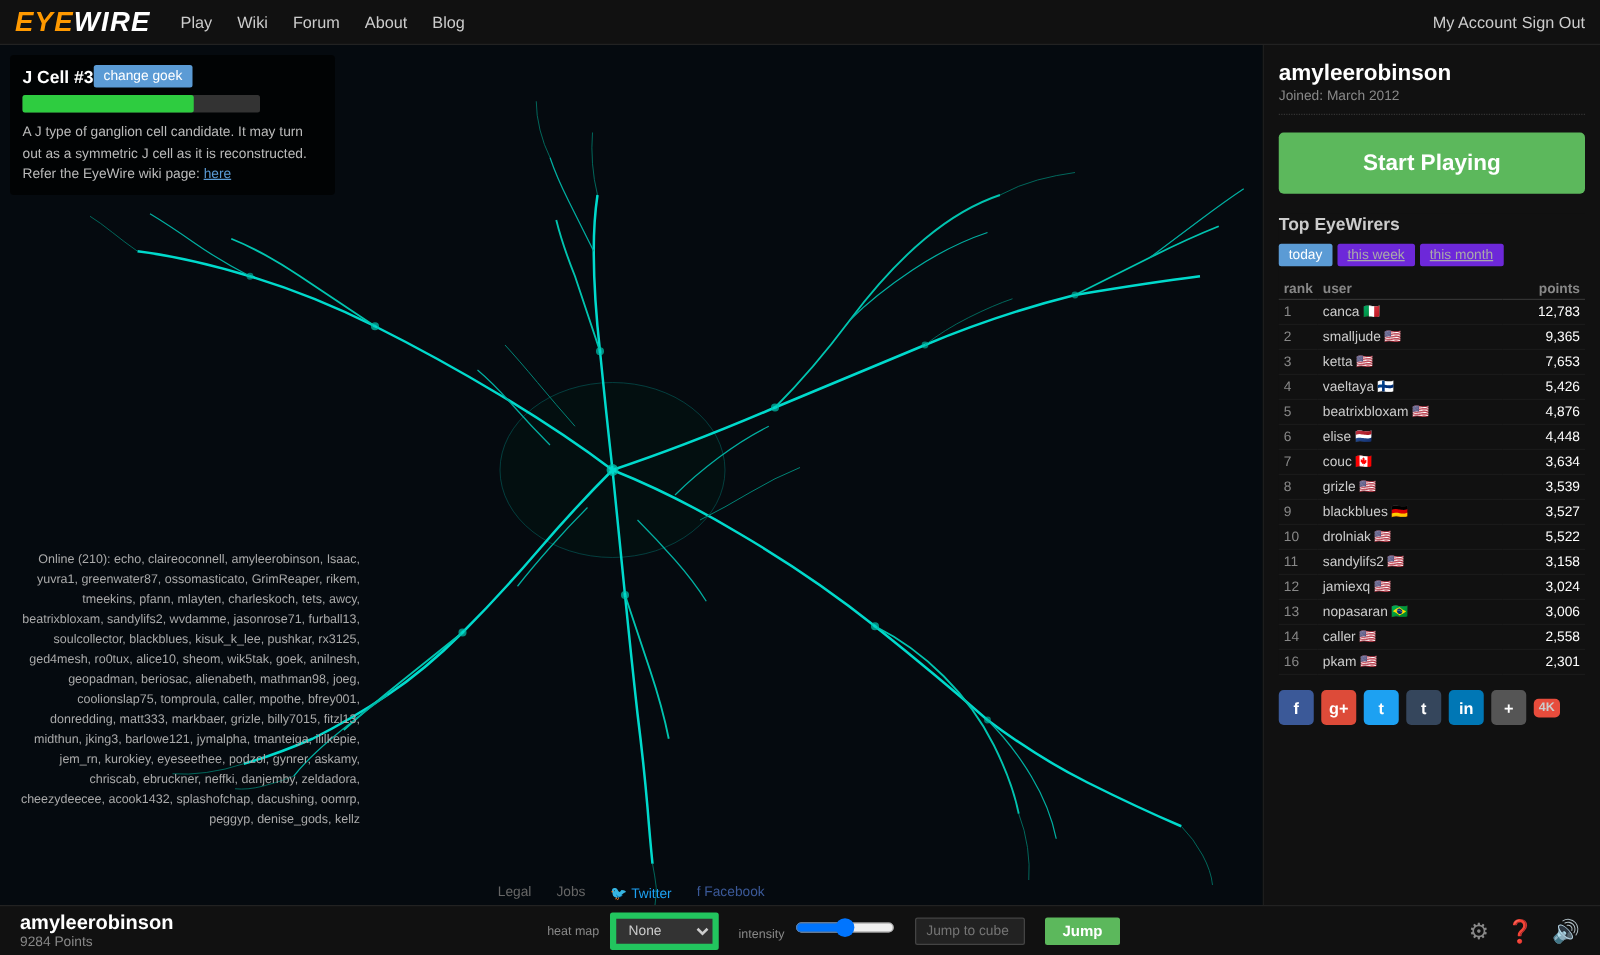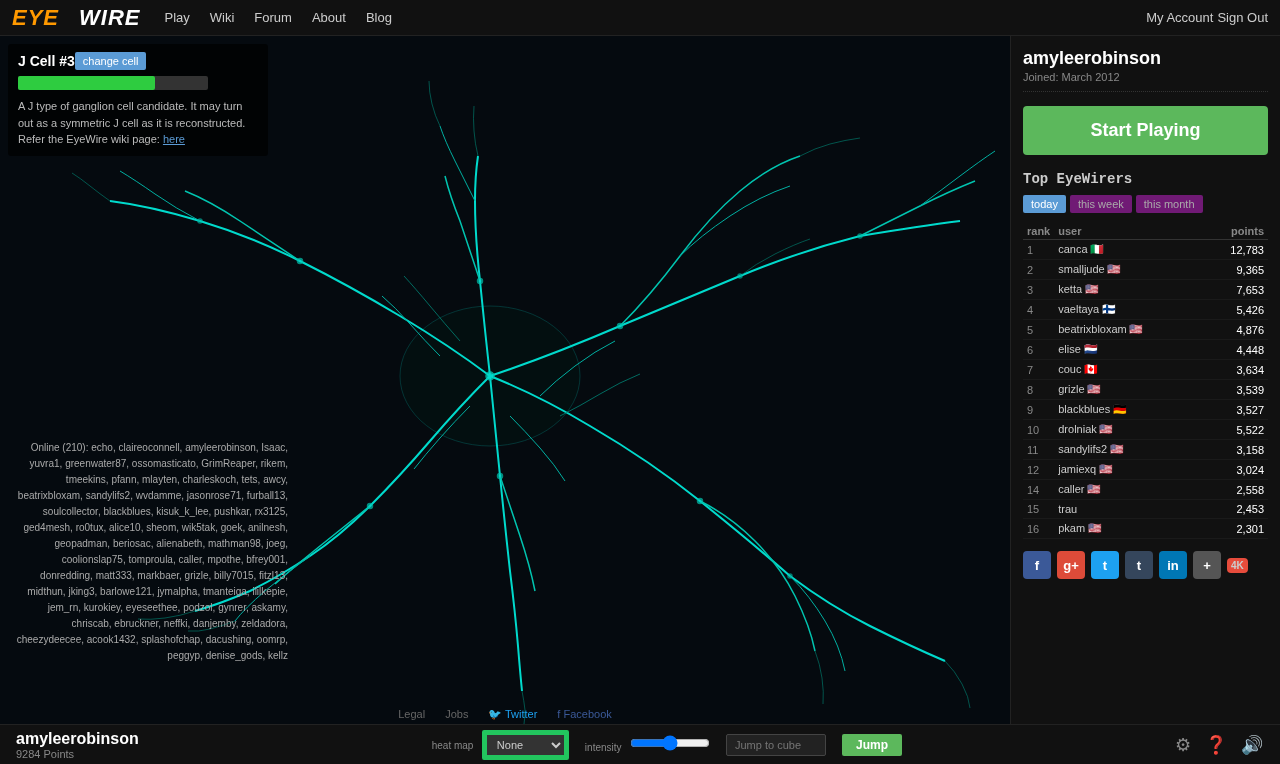--- a/index.html
+++ b/index.html
@@ -26,21 +26,21 @@
       border-bottom: 1px solid #222;
     }
     #logo {
       font-size: 22px;
       font-weight: bold;
       color: #f90;
       letter-spacing: 1px;
       margin-right: 24px;
       font-style: italic;
     }
-    #logo span { color: #fff; margin-left: 20px; }
+    #logo span { color: #fff; }
     .nav-links {
       display: flex;
       gap: 20px;
       flex: 1;
     }
     .nav-links a {
       color: #ccc;
       text-decoration: none;
       font-size: 13px;
       cursor: pointer;
@@ -181,41 +181,41 @@
     }
 
     #leaderboard {
       background: #111;
     }
     #leaderboard-title {
       color: #ccc;
       font-size: 14px;
       font-weight: bold;
       margin-bottom: 8px;
-      font-family: Liberation Mono, monospace;
     }
     #leaderboard-tabs {
       display: flex;
       gap: 4px;
       margin-bottom: 10px;
     }
     .lb-tab {
       padding: 3px 8px;
       font-size: 11px;
       border-radius: 2px;
       cursor: pointer;
       border: none;
     }
     .lb-tab.active {
       background: #5b9bd5;
       color: #fff;
     }
     .lb-tab:not(.active) {
-      background: #701a75;
+      background: #6d28d9;
       color: #aaa;
+      text-decoration: underline;
     }
 
     #lb-table {
       width: 100%;
       border-collapse: collapse;
       font-size: 11px;
     }
     #lb-table thead th {
       color: #888;
       text-align: left;
@@ -314,21 +314,21 @@
       width: 80px;
       cursor: pointer;
     }
     #jump-input {
       background: #222;
       color: #ccc;
       border: 1px solid #444;
       padding: 4px 8px;
       font-size: 11px;
       border-radius: 2px;
-      width: 100px;
+      width: 88px;
     }
     #jump-btn {
       background: #5cb85c;
       color: #fff;
       border: none;
       padding: 4px 14px;
       font-size: 12px;
       border-radius: 2px;
       cursor: pointer;
       font-weight: bold;
@@ -457,21 +457,21 @@
         <circle cx="860" cy="200" r="2" fill="#00e5cc" opacity="0.6"></circle>
         <circle cx="740" cy="240" r="2" fill="#00e5cc" opacity="0.6"></circle>
         <circle cx="200" cy="185" r="2" fill="#00e5cc" opacity="0.6"></circle>
         <circle cx="790" cy="540" r="2" fill="#00e5cc" opacity="0.6"></circle>
       </g>
     </svg>
 
     <div id="cell-info">
       <div id="cell-header">
         <span id="cell-title">J Cell #3</span>
-        <button id="change-cell-btn">change cell</button>
+        <button id="change-cell-btn">change goek</button>
       </div>
       <div id="progress-bar-container">
         <div id="progress-bar-fill" style="width: 72%"></div>
       </div>
       <div id="cell-description">
         <span>A J type of ganglion cell candidate. It may turn out as a symmetric J cell as it is reconstructed. Refer the EyeWire wiki page:</span>
         <a id="cell-link">here</a>
       </div>
     </div>
 
@@ -561,28 +561,28 @@
       <td>11</td>
       <td style="cursor:pointer">sandylifs2 <span style="font-size:11px">🇺🇸</span></td>
       <td>3,158</td>
     </tr>
             <tr>
       <td>12</td>
       <td style="cursor:pointer">jamiexq <span style="font-size:11px">🇺🇸</span></td>
       <td>3,024</td>
     </tr>
             <tr>
+      <td>13</td>
+      <td style="cursor:pointer">nopasaran <span style="font-size:11px">🇧🇷</span></td>
+      <td>3,006</td>
+    </tr>
+            <tr>
       <td>14</td>
       <td style="cursor:pointer">caller <span style="font-size:11px">🇺🇸</span></td>
       <td>2,558</td>
-    </tr>
-            <tr>
-      <td>15</td>
-      <td style="cursor:pointer">trau <span style="font-size:11px"></span></td>
-      <td>2,453</td>
     </tr>
             <tr>
       <td>16</td>
       <td style="cursor:pointer">pkam <span style="font-size:11px">🇺🇸</span></td>
       <td>2,301</td>
     </tr>
           </tbody>
       </table>
     </div>
 

